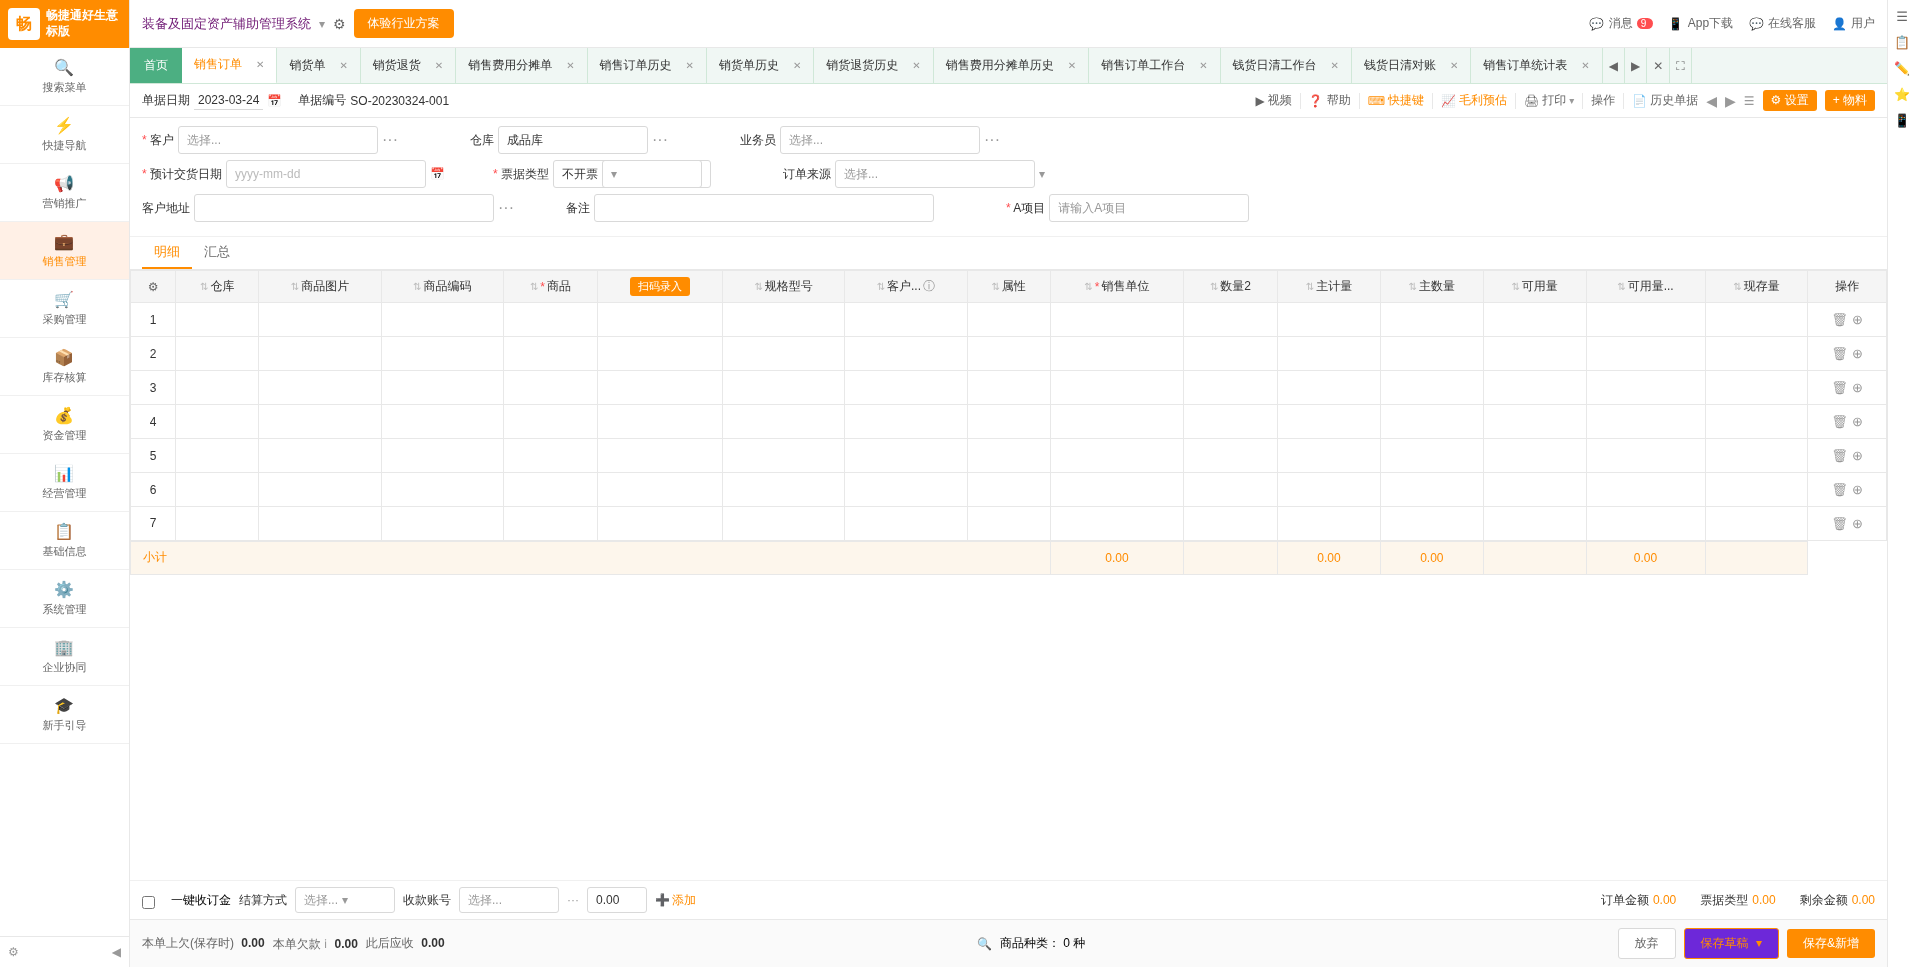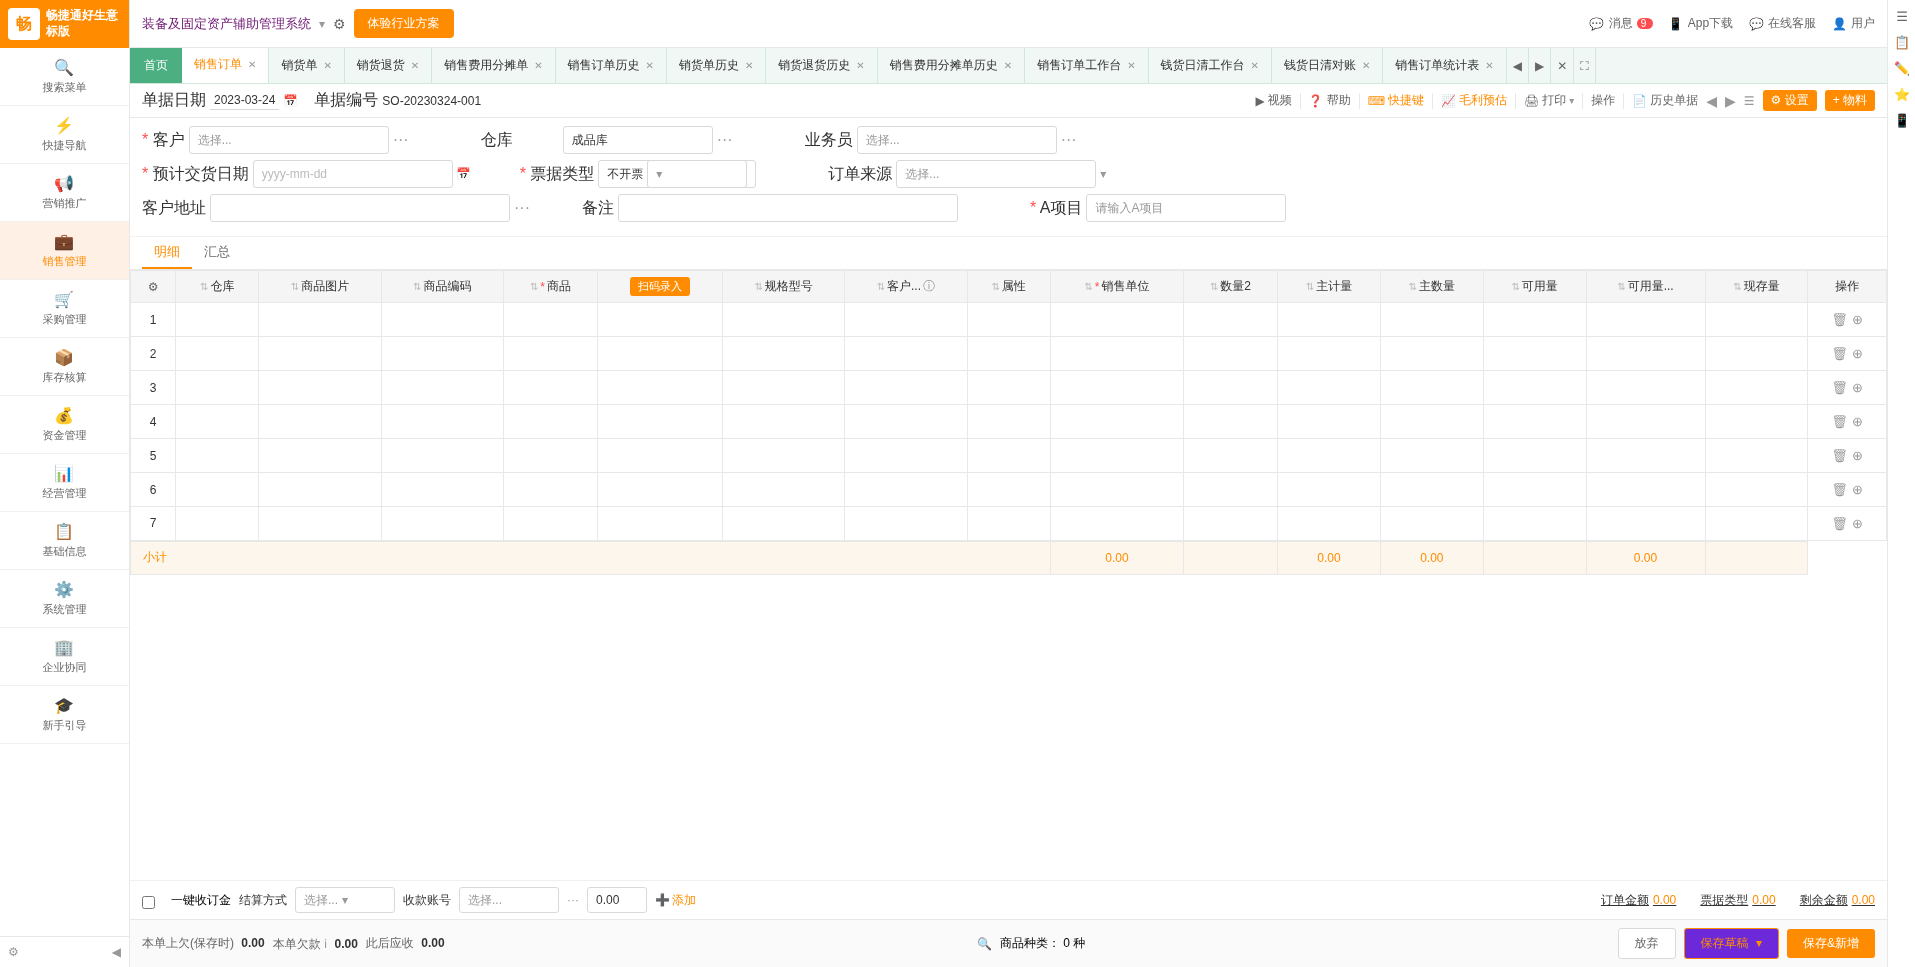--- a/index.html
+++ b/index.html
@@ -24,41 +24,41 @@
     .top-header { background: #fff; height: 48px; display: flex; align-items: center; justify-content: space-between; padding: 0 12px; border-bottom: 1px solid #e8e8e8; flex-shrink: 0; }
     .top-header-left { display: flex; align-items: center; gap: 8px; }
     .system-name { font-size: 13px; color: #701a75; }
     .industry-btn { background: #ff8c00; color: #fff; border: none; padding: 6px 14px; border-radius: 4px; cursor: pointer; font-size: 12px; }
     .top-header-right { display: flex; align-items: center; gap: 16px; color: #666; font-size: 12px; }
     .top-header-right span { cursor: pointer; display: flex; align-items: center; gap: 4px; }
     .badge { background: #ff4d4f; color: #fff; border-radius: 10px; padding: 0 4px; font-size: 10px; min-width: 16px; text-align: center; }
 
     
     .tab-bar { background: #f0f7f4; display: flex; align-items: center; border-bottom: 1px solid #d0e8d8; flex-shrink: 0; overflow: hidden; height: 36px; }
-    .tab-item { padding: 0 12px; height: 36px; display: flex; align-items: center; gap: 4px; cursor: pointer; color: #333; border-right: 1px solid #d0e8d8; white-space: nowrap; font-size: 12px; flex-shrink: 0; }
+    .tab-item { padding: 0 12px; height: 36px; display: flex; align-items: center; gap: 12px; cursor: pointer; color: #333; border-right: 1px solid #d0e8d8; white-space: nowrap; font-size: 12px; flex-shrink: 0; }
     .tab-item.active { background: #fff; color: #ff8c00; border-bottom: 2px solid #fff; }
     .tab-close { font-size: 10px; color: #999; margin-left: 2px; }
     .tab-nav-btn { padding: 0 6px; height: 36px; display: flex; align-items: center; cursor: pointer; color: #666; border-right: 1px solid #d0e8d8; }
     .tab-home { background: #4caf82; color: #fff; padding: 0 14px; height: 36px; display: flex; align-items: center; font-size: 12px; flex-shrink: 0; }
 
     
     .form-area { background: #fff; flex: 1; display: flex; flex-direction: column; overflow: hidden; }
     .form-toolbar { display: flex; align-items: center; justify-content: space-between; padding: 6px 12px; border-bottom: 1px solid #e8e8e8; flex-shrink: 0; }
     .form-toolbar-left { display: flex; align-items: center; gap: 16px; font-size: 12px; color: #333; }
     .form-toolbar-right { display: flex; align-items: center; gap: 8px; font-size: 12px; color: #666; }
     .toolbar-btn { display: flex; align-items: center; gap: 3px; cursor: pointer; color: #666; }
     .toolbar-btn.orange { color: #ff8c00; }
     .form-date { display: flex; align-items: center; gap: 4px; }
     .form-id { display: flex; align-items: center; gap: 4px; color: #333; }
 
     
     .form-fields { padding: 8px 12px; border-bottom: 1px solid #f0f0f0; flex-shrink: 0; }
     .form-row { display: flex; align-items: center; gap: 12px; margin-bottom: 6px; flex-wrap: wrap; }
     .form-field { display: flex; align-items: center; gap: 4px; }
-    .field-label { color: #333; white-space: nowrap; font-size: 16px; }
+    .field-label { color: #333; white-space: nowrap; font-size: 12px; }
     .field-label.required::before { content: '* '; color: #ff4d4f; }
     .field-input { border: 1px solid #d9d9d9; border-radius: 3px; padding: 3px 8px; font-size: 12px; color: #999; min-width: 120px; height: 28px; display: flex; align-items: center; }
     .field-input.wide { min-width: 200px; }
     .field-input.medium { min-width: 150px; }
     .field-dots { color: #999; font-size: 16px; cursor: pointer; }
     .field-select { border: 1px solid #d9d9d9; border-radius: 3px; padding: 3px 8px; font-size: 12px; color: #333; height: 28px; display: flex; align-items: center; gap: 4px; min-width: 100px; cursor: pointer; }
     .field-select .arrow { margin-left: auto; color: #999; }
 
     
     .content-tabs { display: flex; padding: 0 12px; border-bottom: 1px solid #e8e8e8; flex-shrink: 0; }
@@ -71,21 +71,21 @@
     .data-table th { background: #f5f5f5; border: 1px solid #e8e8e8; padding: 6px 8px; text-align: center; font-weight: normal; color: #333; white-space: nowrap; font-size: 11px; position: sticky; top: 0; z-index: 1; }
     .data-table td { border: 1px solid #e8e8e8; padding: 4px 8px; text-align: center; height: 34px; color: #333; font-size: 12px; }
     .row-num { color: #999; text-align: center; }
     .scan-btn { background: #ff8c00; color: #fff; border: none; padding: 2px 8px; border-radius: 3px; cursor: pointer; font-size: 11px; }
     .th-sort { display: flex; align-items: center; justify-content: center; gap: 2px; }
 
     
     .summary-row td { background: #fdf6ec; font-weight: normal; color: #ff8c00; border-top: 2px solid #e8e8e8; }
     .summary-label { color: #333; text-align: left; font-size: 12px; }
     .order-summary { display: flex; align-items: center; gap: 24px; font-size: 12px; }
-    .order-summary-item { display: flex; align-items: center; gap: 4px; color: #333; text-decoration: underline; }
+    .order-summary-item { display: flex; align-items: center; gap: 4px; color: #333; }
     .order-summary-value { color: #ff8c00; }
 
     
     .footer-actions { display: flex; align-items: center; padding: 8px 12px; border-top: 1px solid #e8e8e8; background: #fafafa; flex-shrink: 0; justify-content: space-between; }
     .footer-left { display: flex; align-items: center; gap: 8px; font-size: 12px; color: #666; }
     .footer-right { display: flex; align-items: center; gap: 8px; }
     .btn-discard { border: 1px solid #d9d9d9; background: #fff; color: #666; padding: 6px 16px; border-radius: 3px; cursor: pointer; font-size: 12px; }
     .btn-save-draft { border: 1px solid #ff8c00; background: #6d28d9; color: #ff8c00; padding: 6px 16px; border-radius: 3px; cursor: pointer; font-size: 12px; }
     .btn-save-new { background: #ff8c00; color: #fff; border: none; padding: 6px 16px; border-radius: 3px; cursor: pointer; font-size: 12px; display: flex; align-items: center; gap: 4px; }
 
@@ -330,21 +330,21 @@
       <div class="form-row">
         <div class="form-field">
           <span class="field-label required">客户</span>
           <div class="field-input wide" style="color:#999;">
             <span>选择...</span>
           </div>
           <span class="field-dots">···</span>
         </div>
         <div class="form-field" style="margin-left:60px;">
           <span class="field-label">仓库</span>
-          <div class="field-input medium" style="color:#333;margin-left:46px;">
+          <div class="field-input medium" style="color:#333;">
             <span>成品库</span>
           </div>
           <span class="field-dots">···</span>
         </div>
         <div class="form-field" style="margin-left:60px;">
           <span class="field-label">业务员</span>
           <div class="field-input wide" style="color:#999;">
             <span>选择...</span>
           </div>
           <span class="field-dots">···</span>

